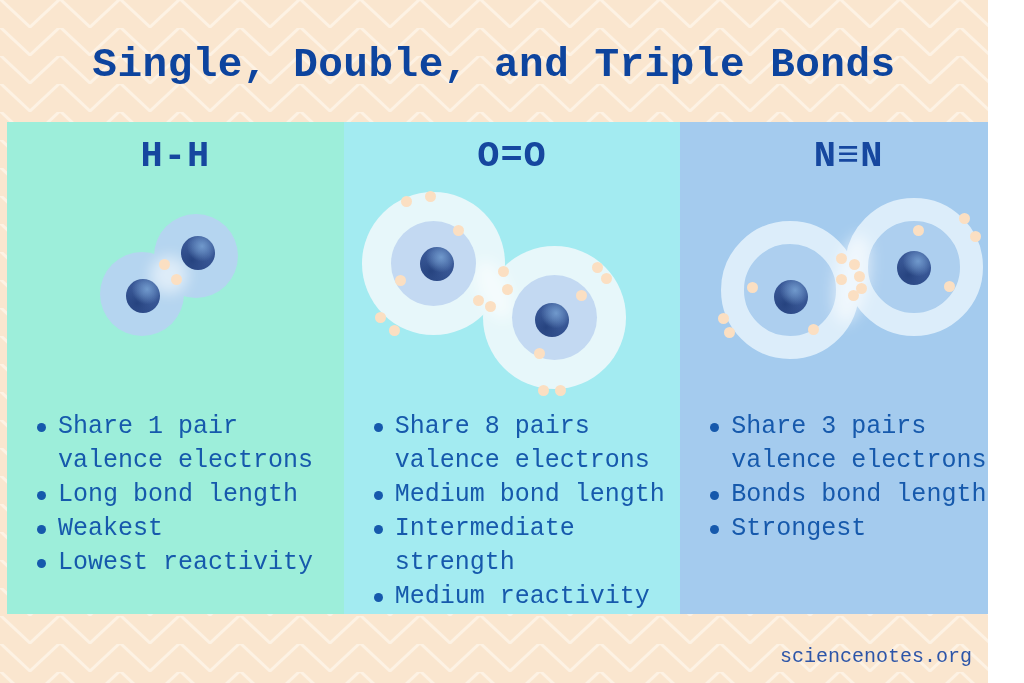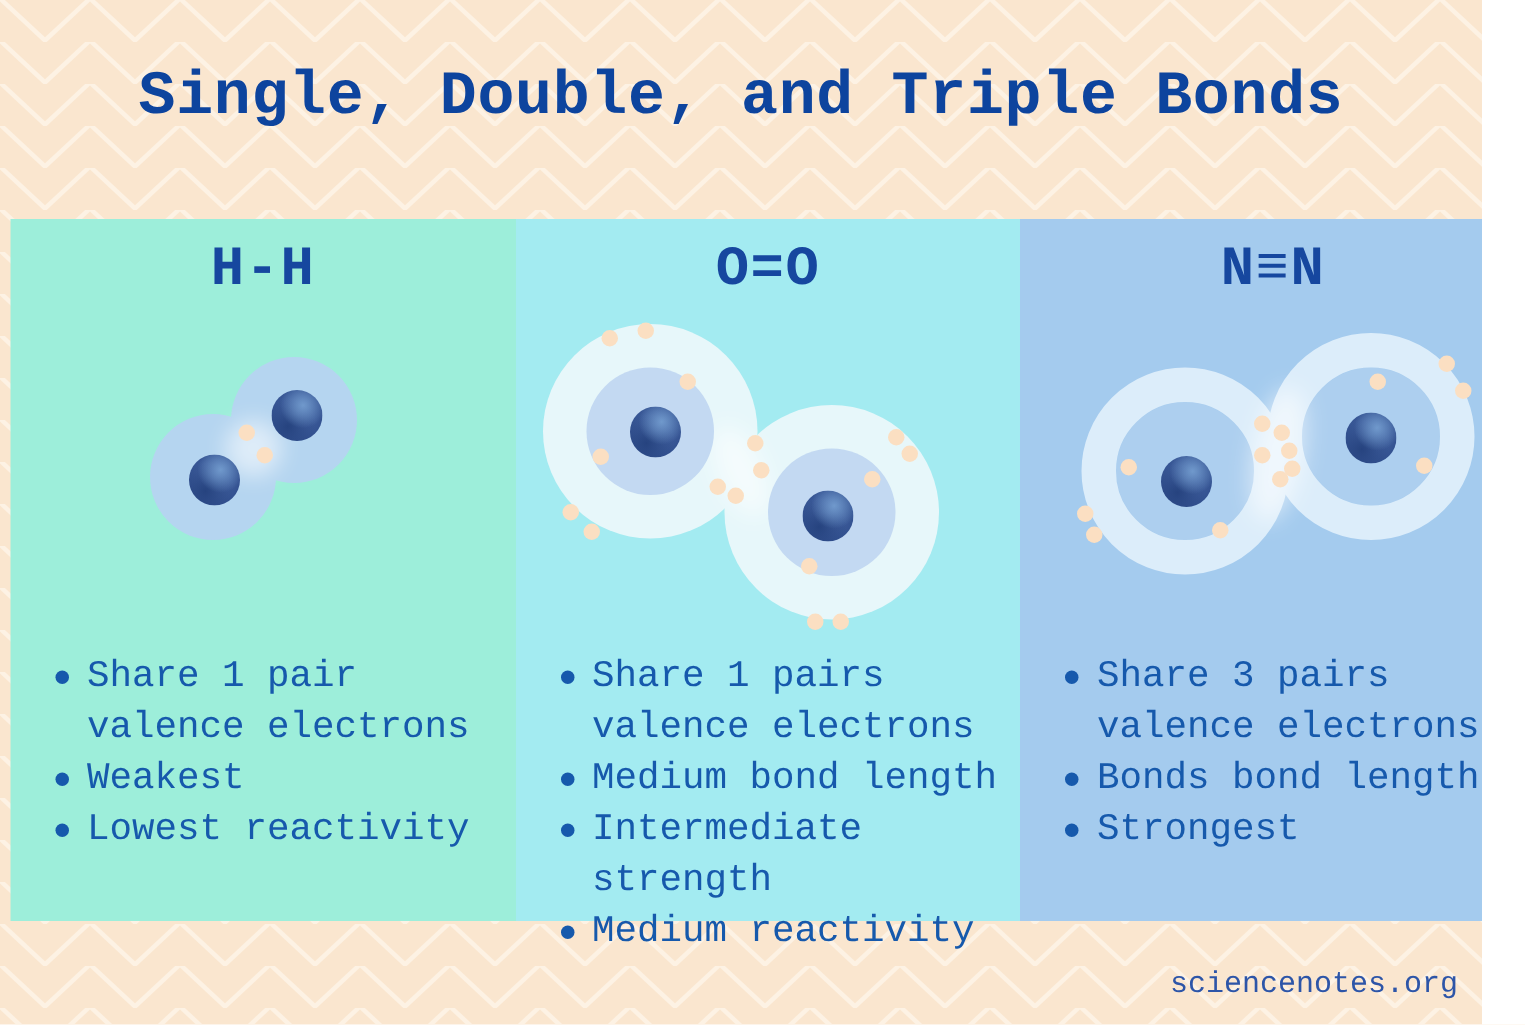--- a/index.html
+++ b/index.html
@@ -8,21 +8,21 @@
     background:var(--background,#FAE6CF);
     font-family:Liberation Mono, monospace;
   }
   .chevron{position:absolute;left:0;top:0;}
   .title{
     position:absolute;left:0;top:42px;width:100%;margin:0;
     text-align:center;font-size:41px;font-weight:bold;letter-spacing:.5px;
     color:var(--title_text,#0D449E);
   }
   .panels{position:absolute;left:7px;top:122px;width:1010px;height:492px;display:flex;}
-  .panel{flex:1;position:relative;margin-top:24px;}
+  .panel{flex:1;position:relative;}
   .p-single{background:var(--panel_single_bg,#9DEEDA);}
   .p-double{background:var(--panel_double_bg,#A3EBF1);}
   .p-triple{background:var(--panel_triple_bg,#A4CBEE);}
   .panel h2{
     margin:13px 0 0;text-align:center;font-size:37px;font-weight:bold;
     letter-spacing:1px;color:var(--heading_text,#16479F);
   }
   .diagram{position:absolute;inset:0;}
   .shell,.nucleus,.electron,.lens,.ringfill{position:absolute;border-radius:50%;}
   .shell-h{width:84px;height:84px;background:var(--hydrogen_shell,#B5D5F0);}
@@ -80,20 +80,21 @@
         <div class="shell shell-h" style="left:92.7px;top:130.3px"></div>
         <div class="shell shell-h" style="left:147px;top:91.7px"></div>
         <div class="lens" style="left:143px;top:134px;width:38px;height:38px"></div>
         <div class="nucleus" style="left:119px;top:157px"></div>
         <div class="nucleus" style="left:174px;top:114px"></div>
         <div class="electron" style="left:151.5px;top:136.8px"></div>
         <div class="electron" style="left:164px;top:151.8px"></div>
       </div>
       <ul class="list">
         <li>Share 1 pair valence electrons</li>
+        <li>Long bond length</li>
         <li>Weakest</li>
         <li>Lowest reactivity</li>
       </ul>
     </section>
 
     <section class="panel p-double">
       <h2>O=O</h2>
       <div class="diagram">
         <div class="shell shell-outer" style="left:18px;top:69.6px"></div>
         <div class="shell shell-outer" style="left:139px;top:123.6px"></div>
@@ -113,21 +114,21 @@
         <div class="electron" style="left:129.2px;top:173.2px"></div>
         <div class="electron" style="left:141.5px;top:178.5px"></div>
         <div class="electron" style="left:248.2px;top:139.8px"></div>
         <div class="electron" style="left:257.5px;top:150.8px"></div>
         <div class="electron" style="left:232.5px;top:167.5px"></div>
         <div class="electron" style="left:190.8px;top:225.8px"></div>
         <div class="electron" style="left:194.8px;top:263.2px"></div>
         <div class="electron" style="left:211.8px;top:263.2px"></div>
       </div>
       <ul class="list">
-        <li>Share 1 pairs valence electrons</li>
+        <li>Share 8 pairs valence electrons</li>
         <li>Medium bond length</li>
         <li>Intermediate strength</li>
         <li>Medium reactivity</li>
       </ul>
     </section>
 
     <section class="panel p-triple">
       <h2>N≡N</h2>
       <div class="diagram">
         <div class="ringfill" style="left:64px;top:122.3px"></div>

